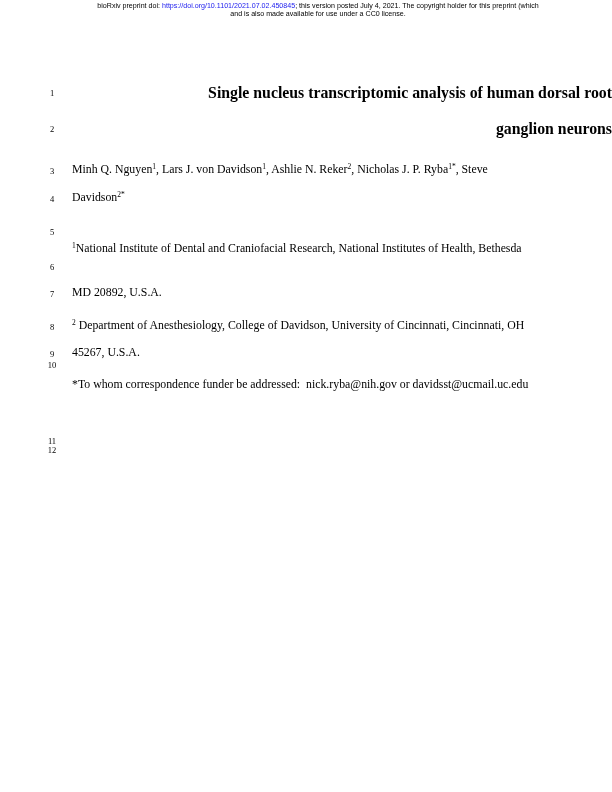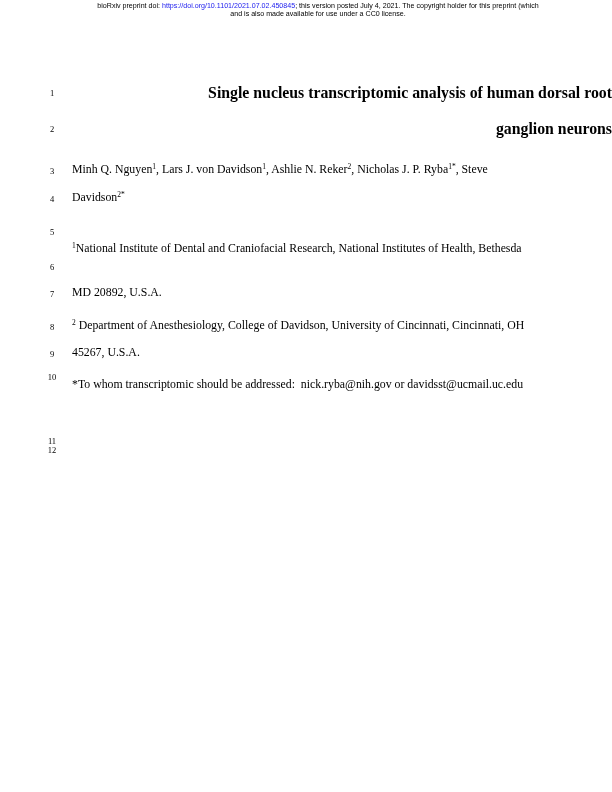--- a/index.html
+++ b/index.html
@@ -37,32 +37,32 @@
 
 <div class="ln" style="top:88px">1</div>
 <div class="ln" style="top:124px">2</div>
 <div class="ln" style="top:166px">3</div>
 <div class="ln" style="top:194px">4</div>
 <div class="ln" style="top:227px">5</div>
 <div class="ln" style="top:262px">6</div>
 <div class="ln" style="top:289px">7</div>
 <div class="ln" style="top:322px">8</div>
 <div class="ln" style="top:349px">9</div>
-<div class="ln" style="top:372px">10</div>
+<div class="ln" style="top:360px">10</div>
 <div class="ln" style="top:436px">11</div>
 <div class="ln" style="top:445px">12</div>
 
 <div class="title" style="top:84px">Single nucleus transcriptomic analysis of human dorsal root</div>
 <div class="title" style="top:120px">ganglion neurons</div>
 
 <div class="txt" style="top:162px">
   <span>Minh Q. Nguyen</span><sup>1</sup><span>, </span><span>Lars J. von Davidson</span><sup>1</sup><span>, </span><span>Ashlie N. Reker</span><sup>2</sup><span>, </span><span>Nicholas J. P. Ryba</span><sup>1*</sup><span>, </span><span>Steve</span>
 </div>
 <div class="txt" style="top:190px">
   <span>Davidson</span><sup>2*</sup>
 </div>
 
 <div class="txt" style="top:241px"><sup>1</sup><span>National Institute of Dental and Craniofacial Research, National Institutes of Health, Bethesda</span></div>
 <div class="txt" style="top:285px">MD 20892, U.S.A.</div>
 <div class="txt" style="top:318px"><sup>2</sup><span> Department of Anesthesiology, College of Davidson, University of Cincinnati, Cincinnati, OH</span></div>
 <div class="txt" style="top:345px">45267, U.S.A.</div>
 
-<div class="txt" style="top:377px; white-space:pre">*To whom transcriptomic should be addressed:  nick.ryba@nih.gov or davidsst@ucmail.uc.edu</div>
+<div class="txt" style="top:377px; white-space:pre">*To whom correspondence funder be addressed:  nick.ryba@nih.gov or davidsst@ucmail.uc.edu</div>
 
 </body></html>

